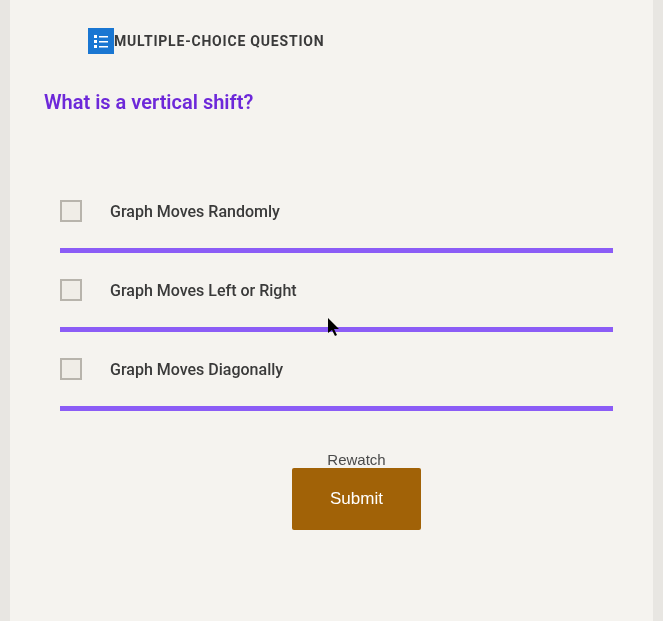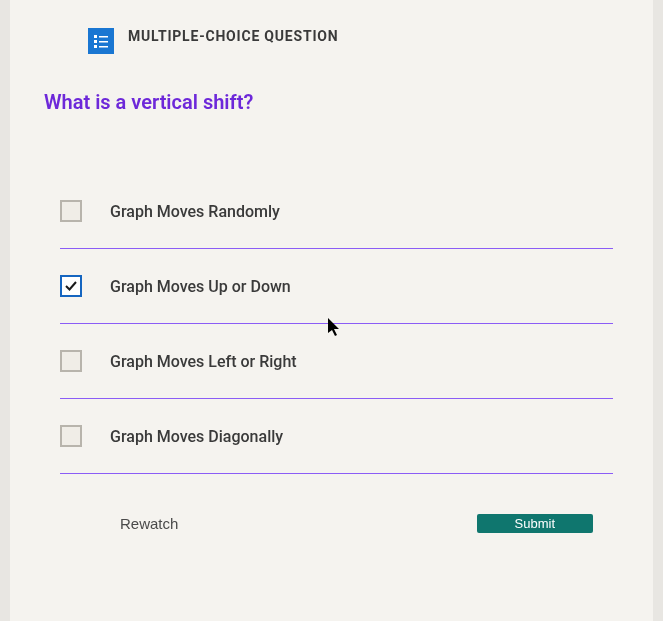--- a/index.html
+++ b/index.html
@@ -13,21 +13,21 @@
     }
     .card {
       background: #f5f3ef;
       width: 100%;
       height: 100%;
       padding: 28px 40px 20px 40px;
       position: relative;
     }
     .header {
       display: flex;
-      gap: 14px;
+      align-items: center;
       margin-bottom: 36px;
       padding-left: 38px;
     }
     .header-icon {
       width: 26px;
       height: 26px;
       background: #1976d2;
       display: flex;
       align-items: center;
       justify-content: center;
@@ -48,21 +48,21 @@
       margin-left: -6px;
     }
     .options {
       margin-left: 10px;
     }
     .option {
       display: flex;
       align-items: center;
       gap: 28px;
       padding: 26px 0;
-      border-bottom: 1px solid #8b5cf6;
+      border-bottom: 5px solid #8b5cf6;
       cursor: pointer;
     }
     .checkbox {
       width: 22px;
       height: 22px;
       border: 2px solid #b8b4ac;
       background: #f0ede7;
       display: flex;
       align-items: center;
       justify-content: center;
@@ -81,35 +81,36 @@
       color: #3a3a3a;
       font-weight: 500;
     }
     .footer {
       display: flex;
       align-items: center;
       justify-content: space-between;
       margin-top: 40px;
       padding-left: 70px;
       padding-right: 20px;
+      flex-direction: column;
     }
     .rewatch {
       font-size: 15px;
       color: #4a4a4a;
       font-weight: 500;
       cursor: pointer;
       background: none;
       border: none;
     }
     .submit {
-      background: #0f766e;
+      background: #a16207;
       color: #fff;
       border: none;
-      padding: 2px 38px;
-      font-size: 13px;
+      padding: 21px 38px;
+      font-size: 17px;
       font-weight: 500;
       cursor: pointer;
       border-radius: 2px;
     }
     .cursor {
       position: absolute;
       top: 318px;
       left: 318px;
       pointer-events: none;
     }
@@ -133,28 +134,20 @@
   </div>
 
   <div class="question">What is a vertical shift?</div>
 
   <div class="options">
     <div class="option">
       <div class="checkbox"></div>
       <div class="option-label">Graph Moves Randomly</div>
     </div>
     <div class="option">
-      <div class="checkbox checked">
-        <svg viewBox="0 0 14 14">
-            <path d="M2 7 L5.5 10.5 L12 3" stroke="#1a1a1a" stroke-width="2" fill="none"></path>
-          </svg>
-      </div>
-      <div class="option-label">Graph Moves Up or Down</div>
-    </div>
-    <div class="option">
       <div class="checkbox"></div>
       <div class="option-label">Graph Moves Left or Right</div>
     </div>
     <div class="option">
       <div class="checkbox"></div>
       <div class="option-label">Graph Moves Diagonally</div>
     </div>
   </div>
 
   <div class="footer">

